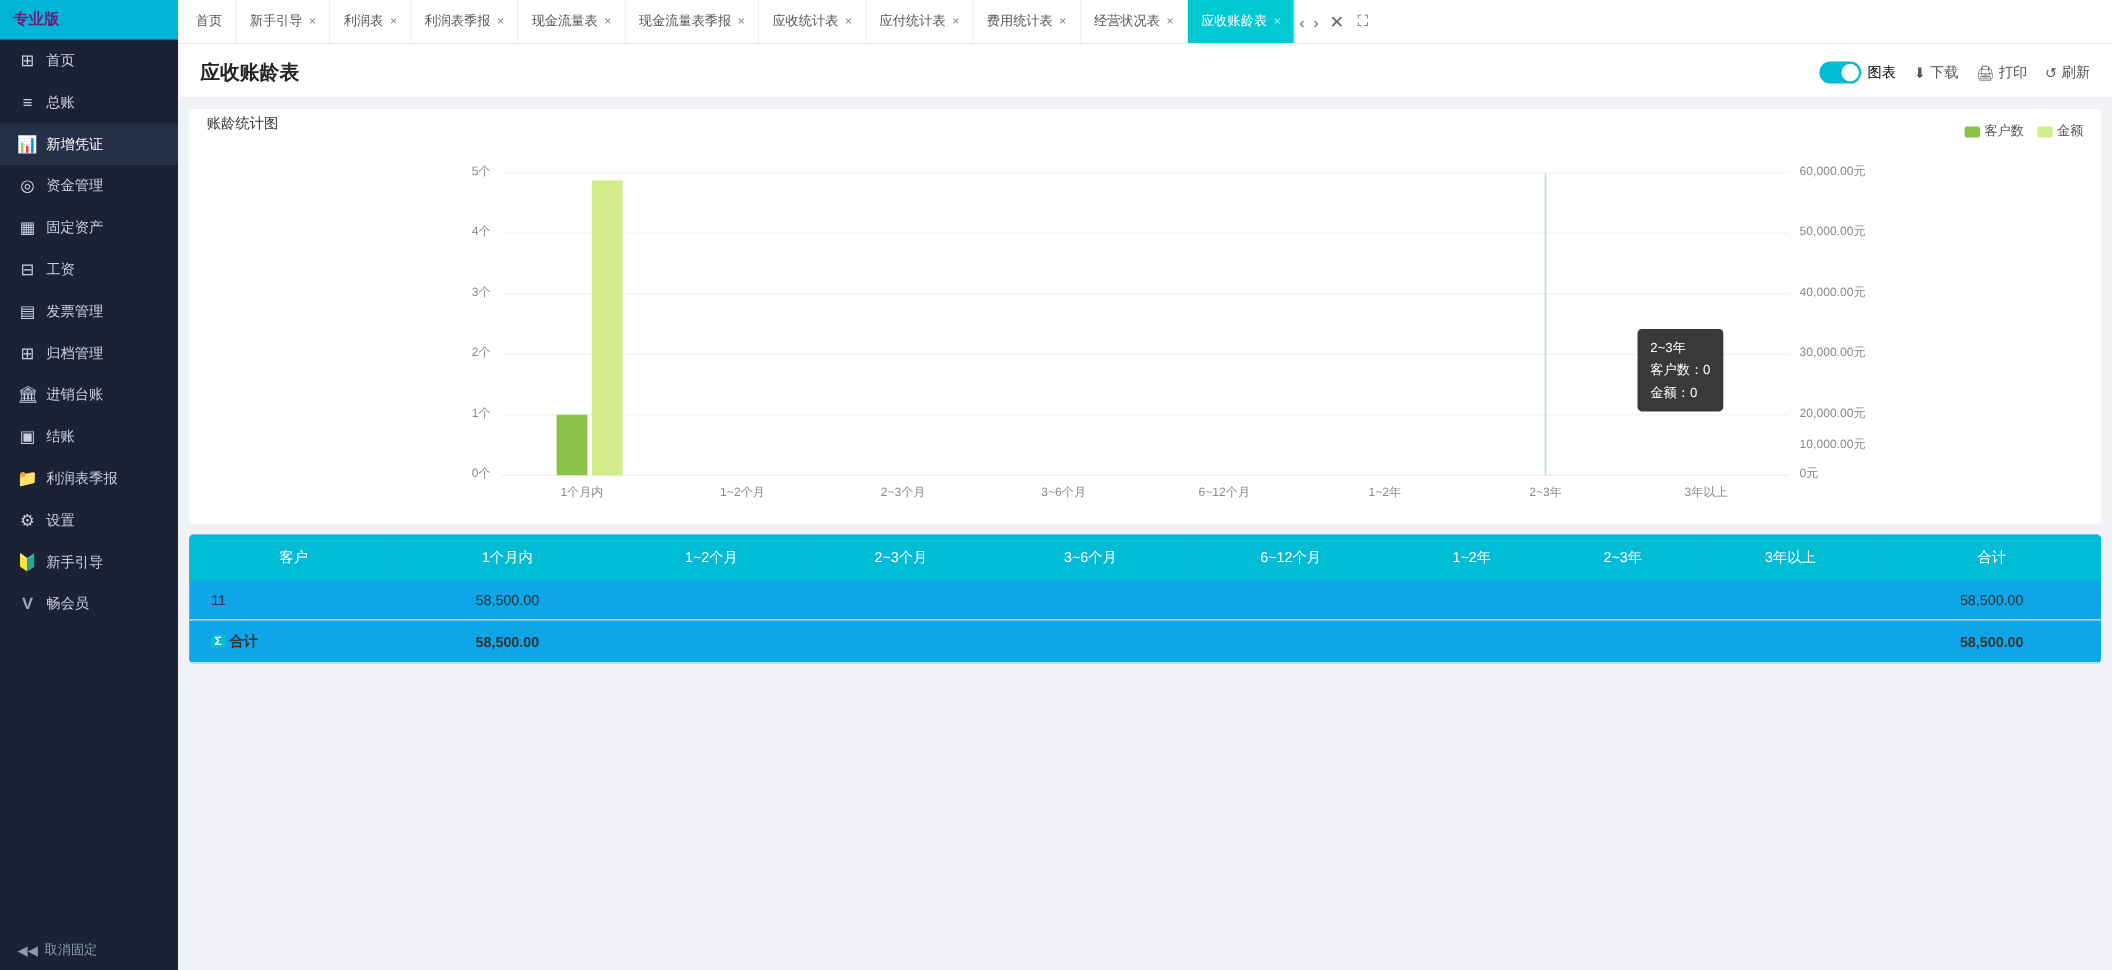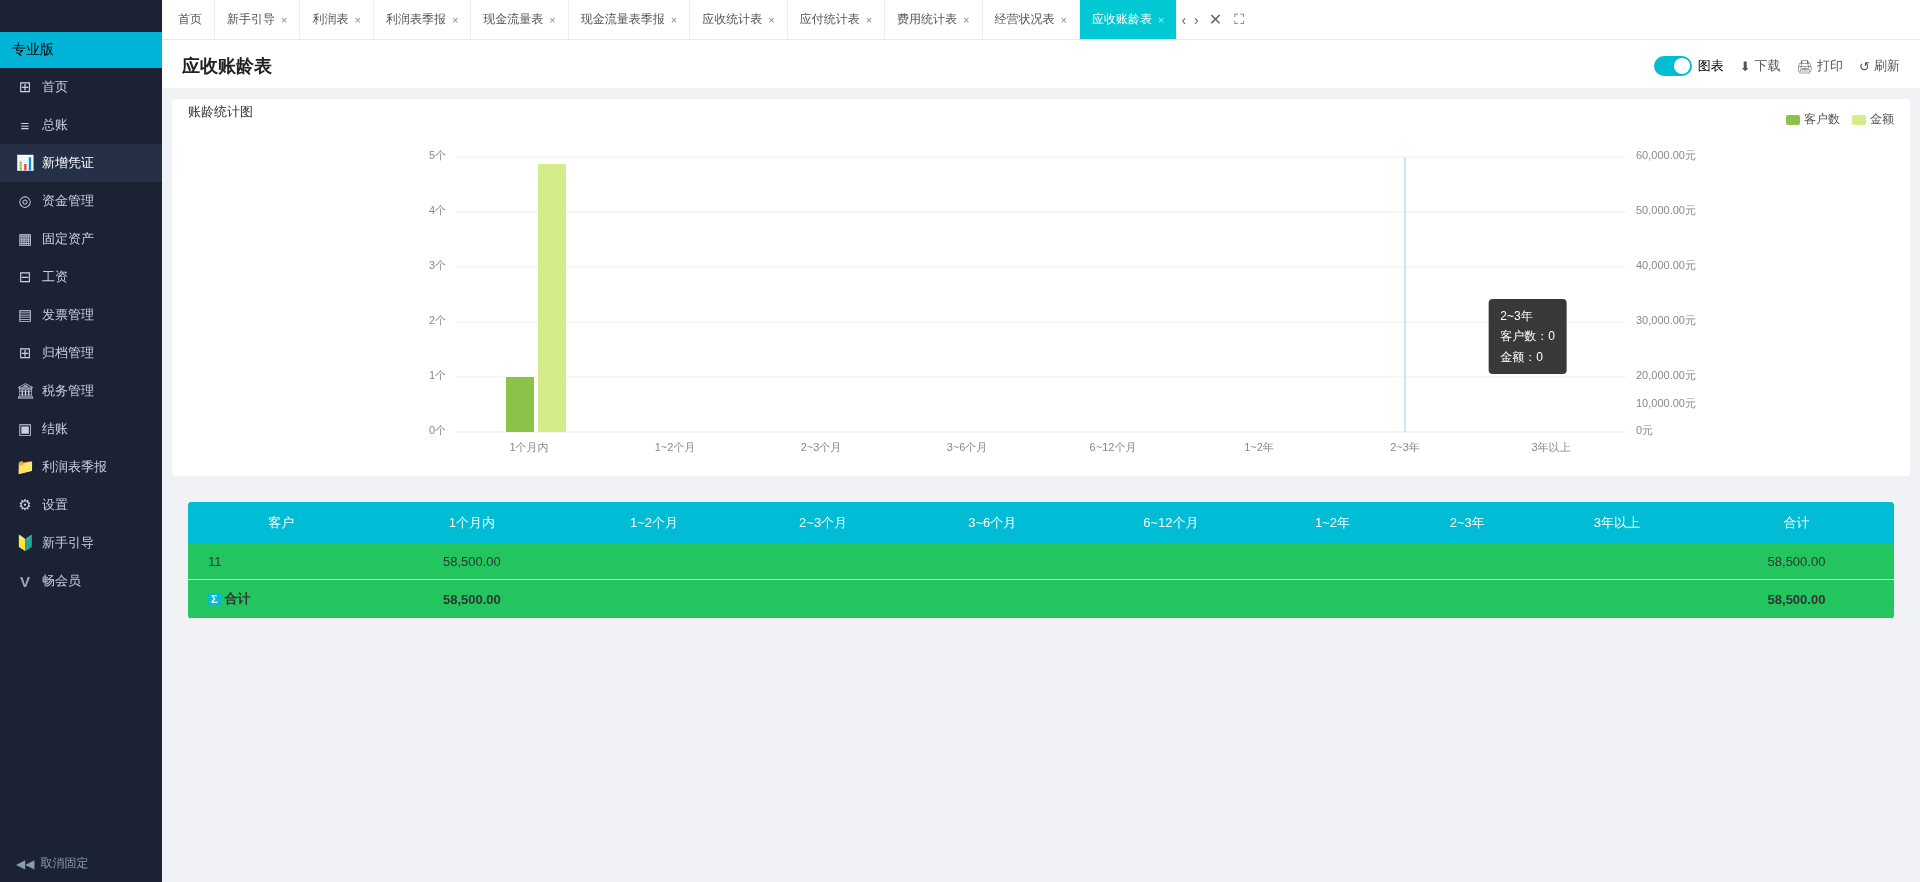--- a/index.html
+++ b/index.html
@@ -15,23 +15,22 @@
       height: 100%;
       flex-shrink: 0;
     }
     .sidebar-logo {
       background: #00b4d8;
       height: 36px;
       display: flex;
       align-items: center;
       padding: 0 12px;
       font-size: 14px;
-      font-weight: normal;
-      color: #000000;
-      margin-top: 32px;
+      font-weight: bold;
+      color: #701a75;
     }
     .sidebar-item {
       display: flex;
       align-items: center;
       gap: 8px;
       padding: 10px 16px;
       cursor: pointer;
       font-size: 13px;
       color: #c8d0e0;
     }
@@ -182,22 +181,22 @@
       color: #fff;
       padding: 7px 12px;
       border-radius: 4px;
       font-size: 12px;
       line-height: 1.7;
       position: absolute;
     }
 
     
     .table-area {
-      background: #22c55e;
-      margin: 26px;
+      background: #0ea5e9;
+      margin: 10px;
       border-radius: 4px;
       overflow: hidden;
       flex-shrink: 0;
     }
     .data-table {
       width: 100%;
       border-collapse: collapse;
     }
     .data-table thead tr {
       background: #00bcd4;
@@ -256,21 +255,21 @@
   <div class="sidebar-item">
     <span class="icon">▤</span>
     <span>发票管理</span>
   </div>
   <div class="sidebar-item">
     <span class="icon">⊞</span>
     <span>归档管理</span>
   </div>
   <div class="sidebar-item">
     <span class="icon">🏛</span>
-    <span>税务管理</span>
+    <span>进销台账</span>
   </div>
   <div class="sidebar-item">
     <span class="icon">▣</span>
     <span>结账</span>
   </div>
   <div class="sidebar-item">
     <span class="icon">📁</span>
     <span>利润表季报</span>
   </div>
   <div class="sidebar-item">

